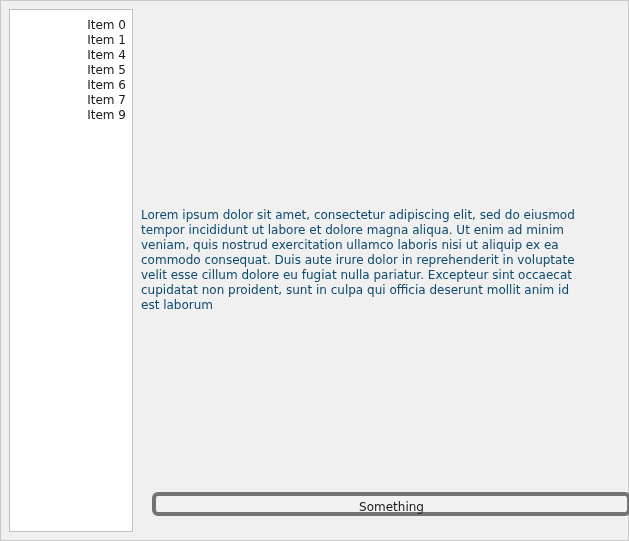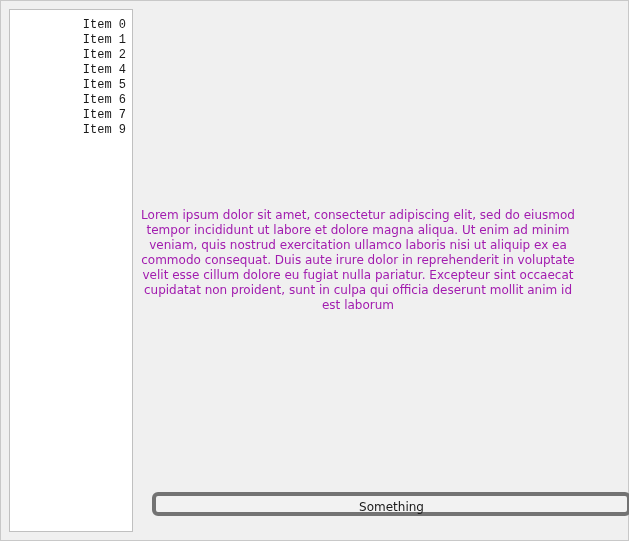--- a/index.html
+++ b/index.html
@@ -33,21 +33,20 @@
     background: #ffffff;
     border: 1px solid #c0c0c0;
     box-sizing: border-box;
     overflow: hidden;
     flex: 0 0 auto;
   }
   .list {
     list-style: none;
     margin: 0;
     padding: 8px 0 0 0;
-    font-family: Liberation Mono, monospace;
   }
   .list-item {
     padding: 0 6px 0 0;
     height: 15px;
     line-height: 15px;
     font-size: 12px;
     text-align: right;
     color: #1a1a1a;
     white-space: nowrap;
   }
@@ -62,22 +61,22 @@
   .paragraph-wrap {
     position: absolute;
     left: 0;
     top: 199px;
     width: 100%;
   }
   .paragraph {
     margin: 0;
     font-size: 12px;
     line-height: 15px;
-    color: #a21caf;
-    text-align: center;
+    color: #0c4a6e;
+    text-align: left;
     width: 434px;
   }
   .button-wrap {
     position: absolute;
     left: 0;
     bottom: 16px;
     width: 100%;
   }
   .big-button {
     display: block;
@@ -98,21 +97,20 @@
 </style>
 </head>
 <body>
 
 <div class="window">
 
   <div class="left-pane">
     <ul class="list">
       <li class="list-item">Item 0</li>
       <li class="list-item">Item 1</li>
-      <li class="list-item">Item 2</li>
       <li class="list-item">Item 4</li>
       <li class="list-item">Item 5</li>
       <li class="list-item">Item 6</li>
       <li class="list-item">Item 7</li>
       <li class="list-item">Item 9</li>
     </ul>
   </div>
 
   <div class="right-pane">
     <div class="paragraph-wrap">

